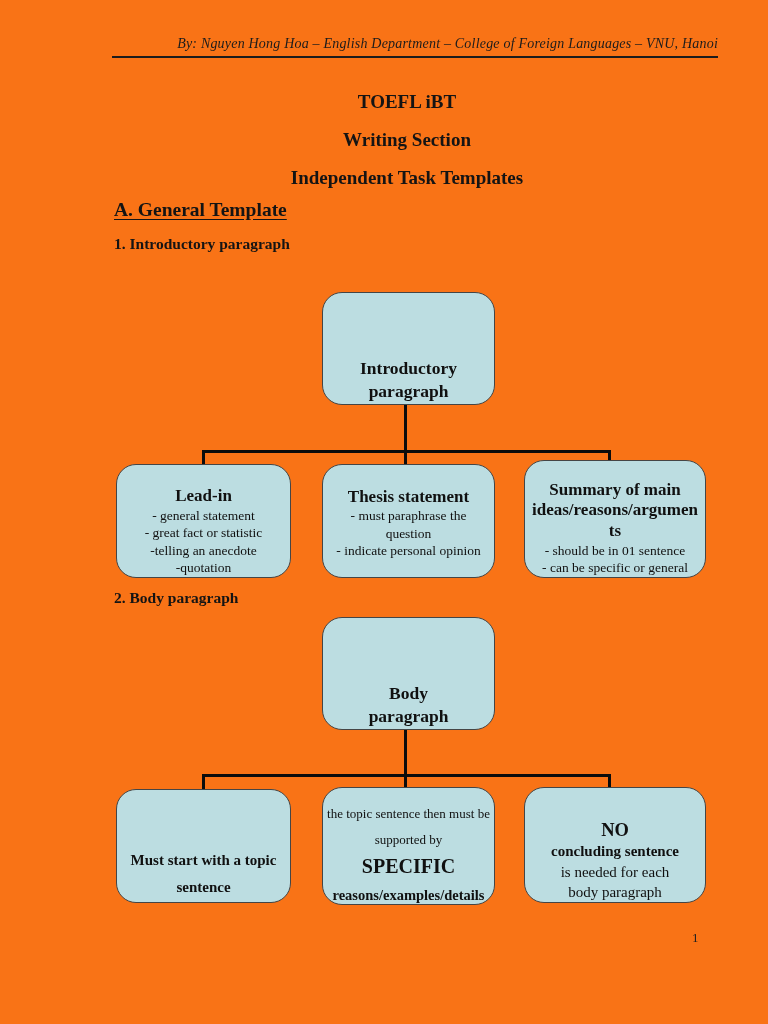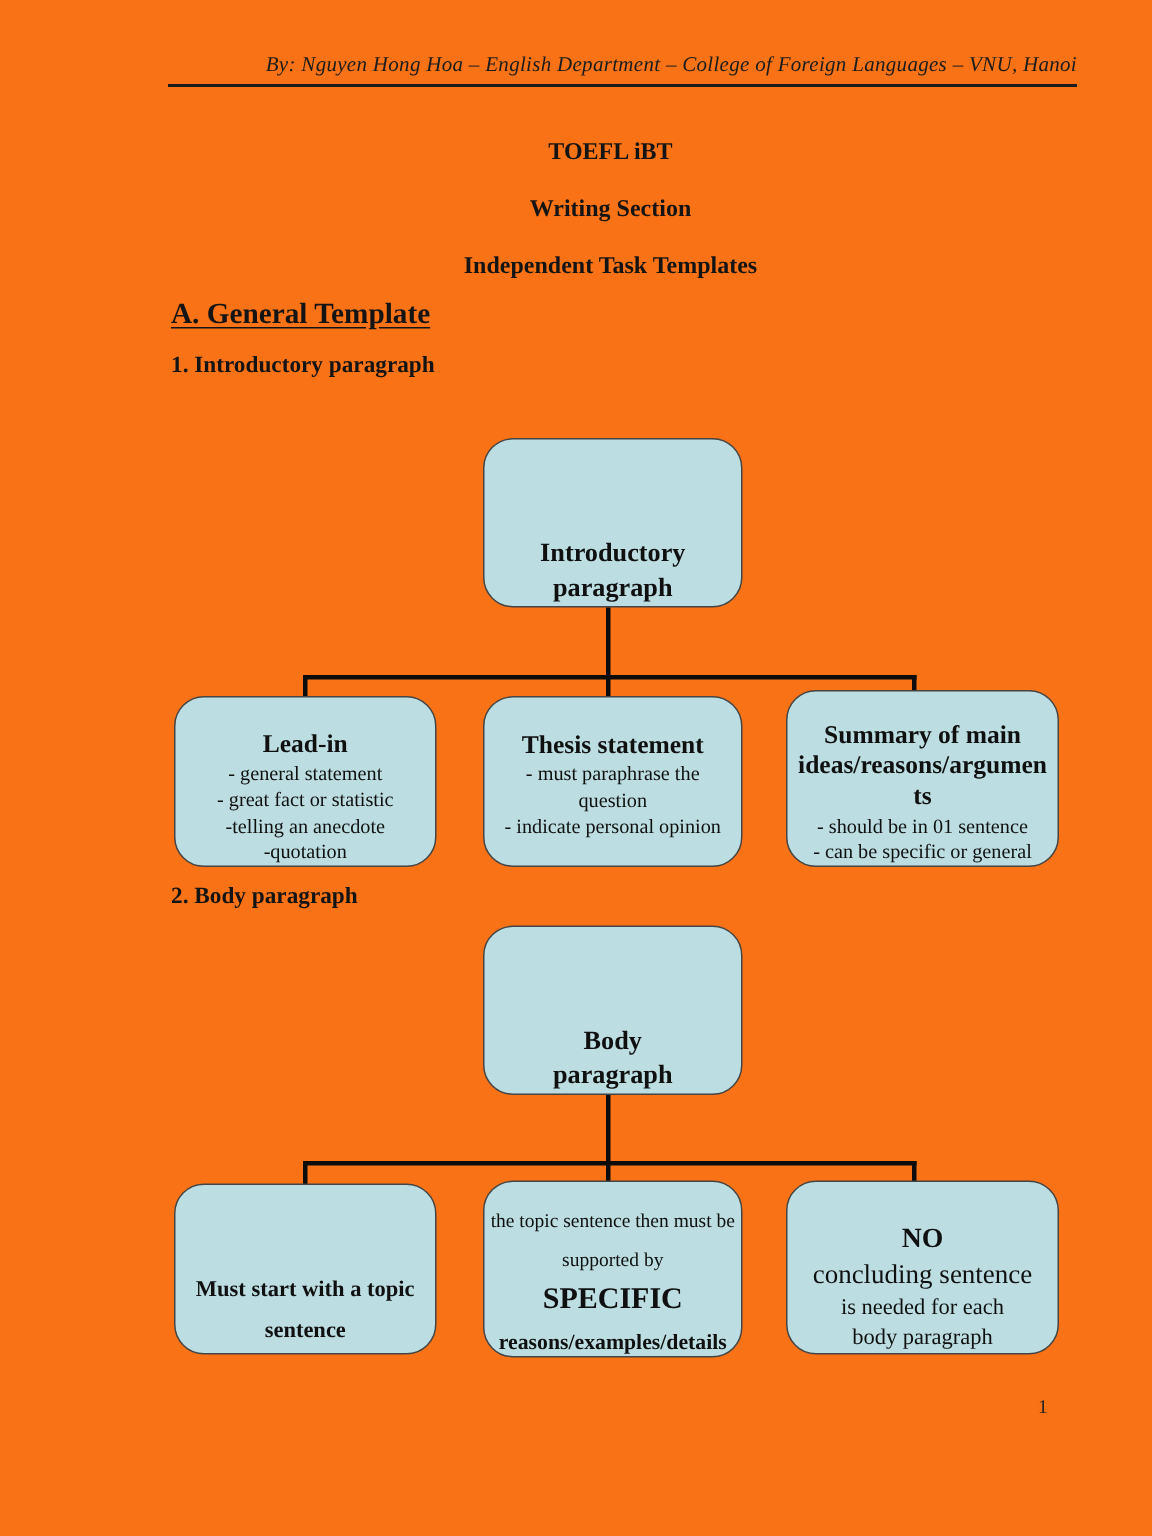--- a/index.html
+++ b/index.html
@@ -10,21 +10,21 @@
     overflow:hidden;
   }
   
   .hdr {
     position:absolute; left:112px; right:50px; top:36px;
     text-align:right; font-style:italic; font-size:14px; letter-spacing:0.2px;
     border-bottom:2px solid #1c1c1c; padding-bottom:4px; color:#1c1c1c;
   }
   
   .titles { position:absolute; left:100px; right:54px; top:93px; text-align:center; }
-  .titles .t { font-weight:bold; font-size:16px; line-height:18px; margin-bottom:20px; }
+  .titles .t { font-weight:bold; font-size:19px; line-height:18px; margin-bottom:20px; }
   .heading-a {
     position:absolute; left:114px; top:199px;
     font-size:19.5px; font-weight:bold; text-decoration:underline;
     text-underline-offset:3px;
   }
   .subhead { position:absolute; left:114px; font-size:15.5px; font-weight:bold; }
   .sub1 { top:235px; }
   .sub2 { top:589px; }
   
   .diagram { position:absolute; left:0; width:768px; }
@@ -39,21 +39,21 @@
   .box-title { font-weight:bold; font-size:17px; line-height:1.2; }
   .box-title.wrapb { max-width:170px; overflow-wrap:anywhere; line-height:1.22; }
   .box-item { font-size:13.5px; line-height:1.3; max-width:158px; }
   .conn { position:absolute; background:#0c0c0c; }
   
   .b2-left  { font-weight:bold; font-size:15px; line-height:1.85; max-width:150px; }
   .b2-lead  { font-size:13px; line-height:2.0; max-width:172px; }
   .b2-spec  { font-weight:bold; font-size:20px; line-height:1.1; margin-top:2px; }
   .b2-tail  { font-weight:bold; font-size:14.5px; margin-top:10px; }
   .b2-no    { font-weight:bold; font-size:18.5px; line-height:1.2; }
-  .b2-bold  { font-weight:normal; font-size:18px; line-height:1.35; }
+  .b2-bold  { font-weight:bold; font-size:15px; line-height:1.35; }
   .b2-rest  { font-size:15px; line-height:1.35; max-width:132px; }
   .page-number { position:absolute; left:692px; top:930px; font-size:13px; color:#222; }
 </style>
 </head>
 <body>
 
 <div class="page">
 
   <div class="hdr">
     <span>By: Nguyen Hong Hoa – English Department – College of Foreign Languages – VNU, Hanoi</span>

